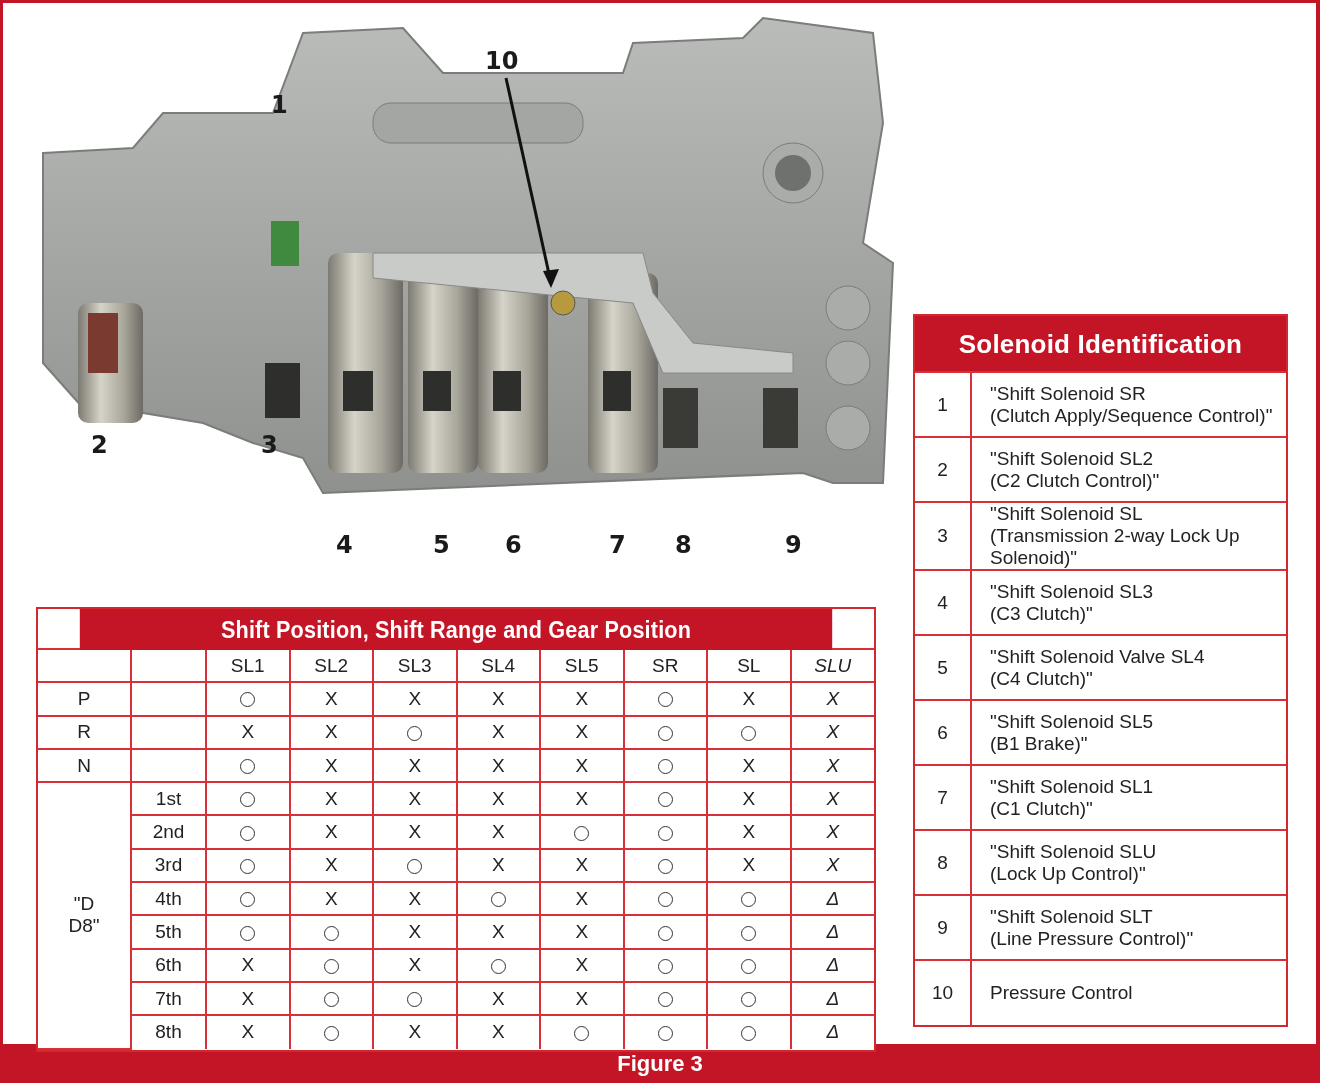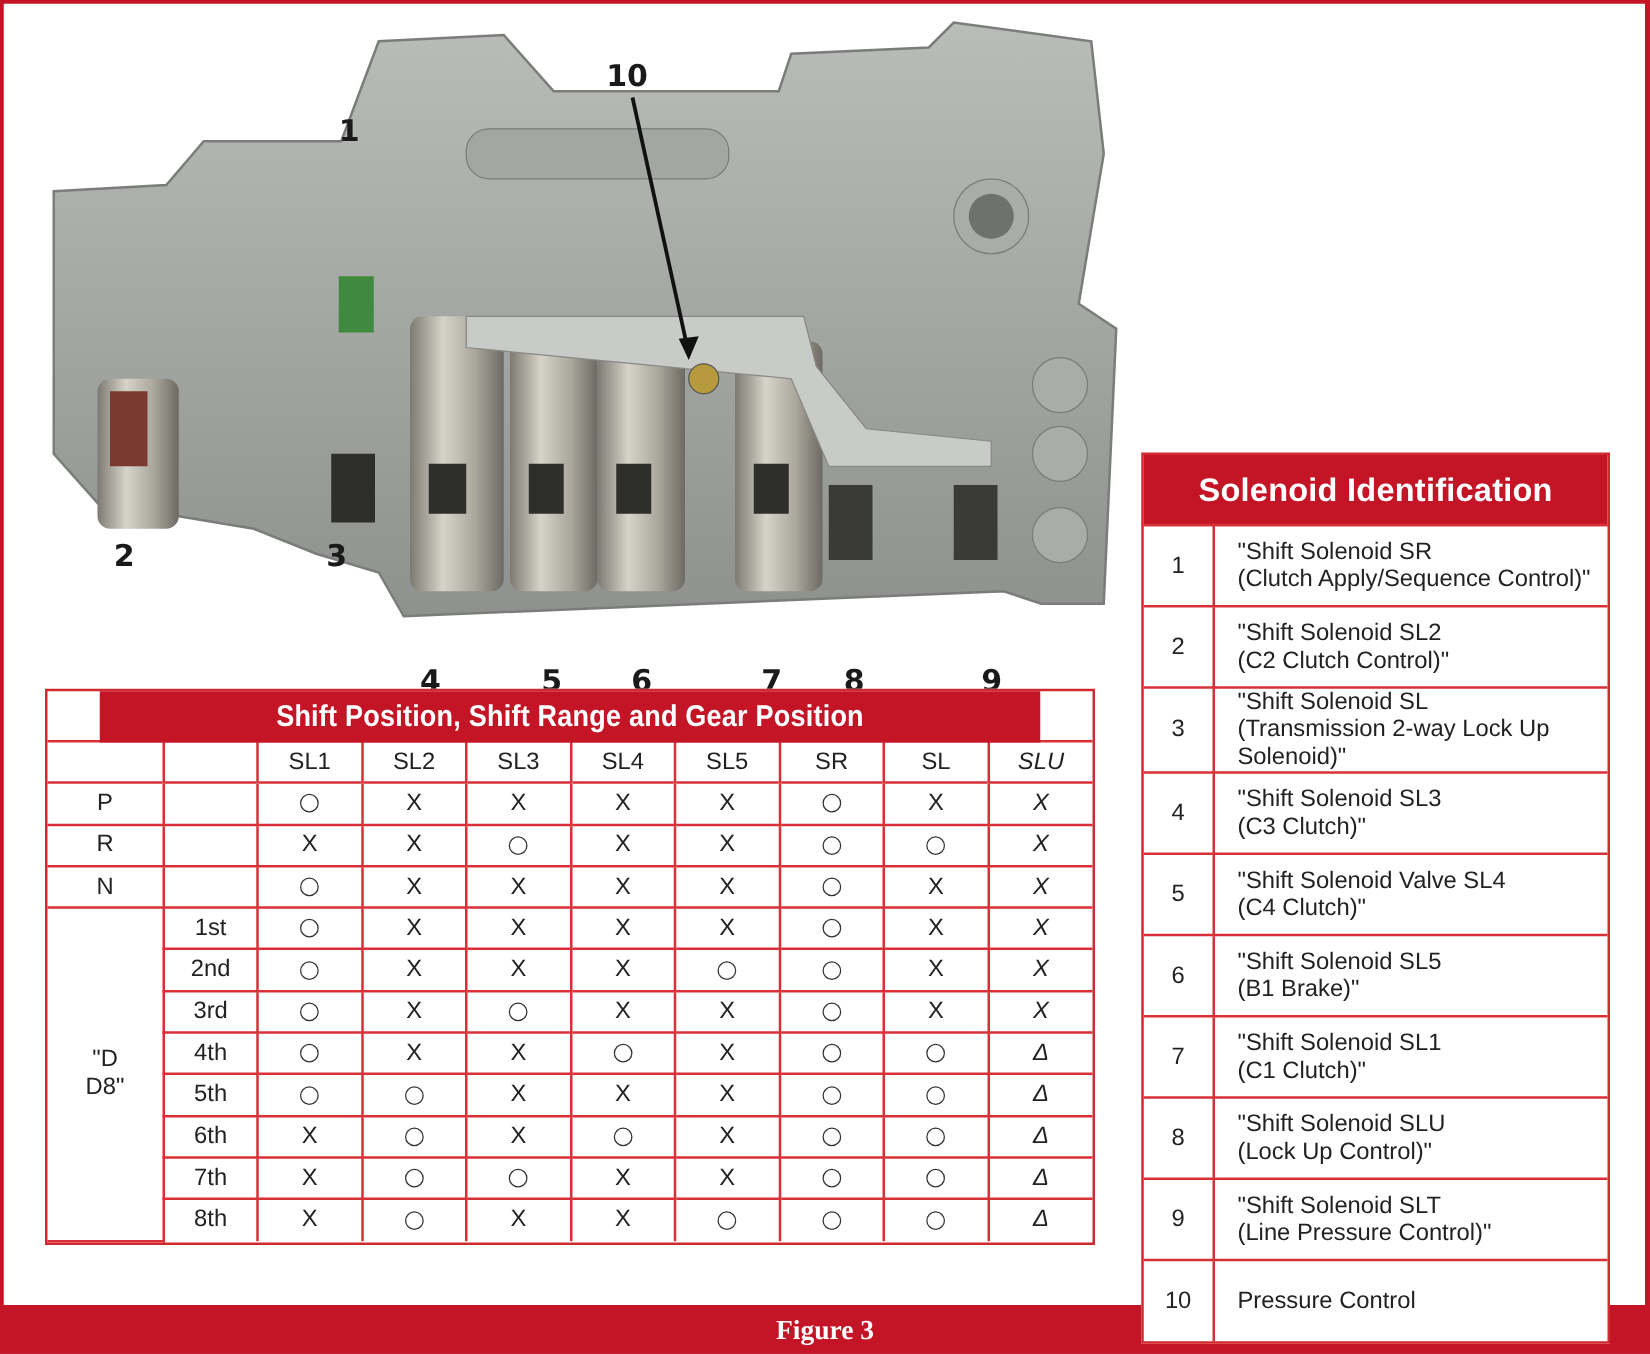--- a/index.html
+++ b/index.html
@@ -12,39 +12,39 @@
   .photo { position: absolute; left: 0; top: 0; width: 910px; height: 575px; }
   .photo svg { position: absolute; left: 0; top: 0; }
   .callout { position: absolute; font-family: "DejaVu Sans", sans-serif; font-size: 24px; color: #1a1a1a; font-weight: bold; }
 
   
   .tbl { position: absolute; border: 2px solid #d02a30; background: #fff; }
   .tbl-head { background: #c41527; color: #fff; font-weight: bold; text-align: center; font-family: "Liberation Sans", sans-serif; letter-spacing: 0.2px; }
   table { border-collapse: collapse; width: 100%; }
   td { border: 2px solid #d93038; text-align: center; vertical-align: middle; color: #222; font-size: 19px; }
 
-  .shift { left: 33px; top: 548px; width: 840px; }
+  .shift { left: 33px; top: 604px; width: 840px; }
   .shift .tbl-head { height: 41px; line-height: 41px; font-size: 24px; transform: scaleX(0.9); }
   .shift td { height: 33.3px; }
   .shift table { table-layout: fixed; margin-top: -2px; }
   .shift tr td:first-child { border-left: none; }
   .shift tr td:last-child { border-right: none; font-style: italic; }
   .shift tr:last-child td { border-bottom: none; margin-top: 30px; }
 
-  .sol { left: 910px; top: 311px; width: 375px; margin-top: 48px; }
+  .sol { left: 910px; top: 311px; width: 375px; }
   .sol .tbl-head { height: 57px; line-height: 57px; font-size: 26px; }
   .sol td { height: 65px; font-size: 19px; }
   .sol td.desc { text-align: left; padding-left: 18px; line-height: 22px; }
   .sol table { table-layout: fixed; margin-top: -2px; }
   .sol tr td:first-child { border-left: none; }
   .sol tr td:last-child { border-right: none; }
   .sol tr:last-child td { border-bottom: none; }
 
   .sym-o { display: inline-block; width: 15px; height: 15px; border: 1.6px solid #333; border-radius: 50%; vertical-align: middle; }
-  .footer { position: absolute; left: 0; top: 1044px; width: 1320px; height: 39px; line-height: 39px; text-align: center; color: #fff; font-weight: bold; font-size: 22px; font-family: Liberation Serif, serif; }
+  .footer { position: absolute; left: 0; top: 1044px; width: 1320px; height: 39px; line-height: 39px; text-align: center; color: #fff; font-weight: bold; font-size: 22px; }
 </style>
 </head>
 <body>
 
 <div class="frame">
 
   <div class="photo">
     <svg width="910" height="575">
       <defs>
         <linearGradient id="metal" x1="0" y1="0" x2="0" y2="1">

